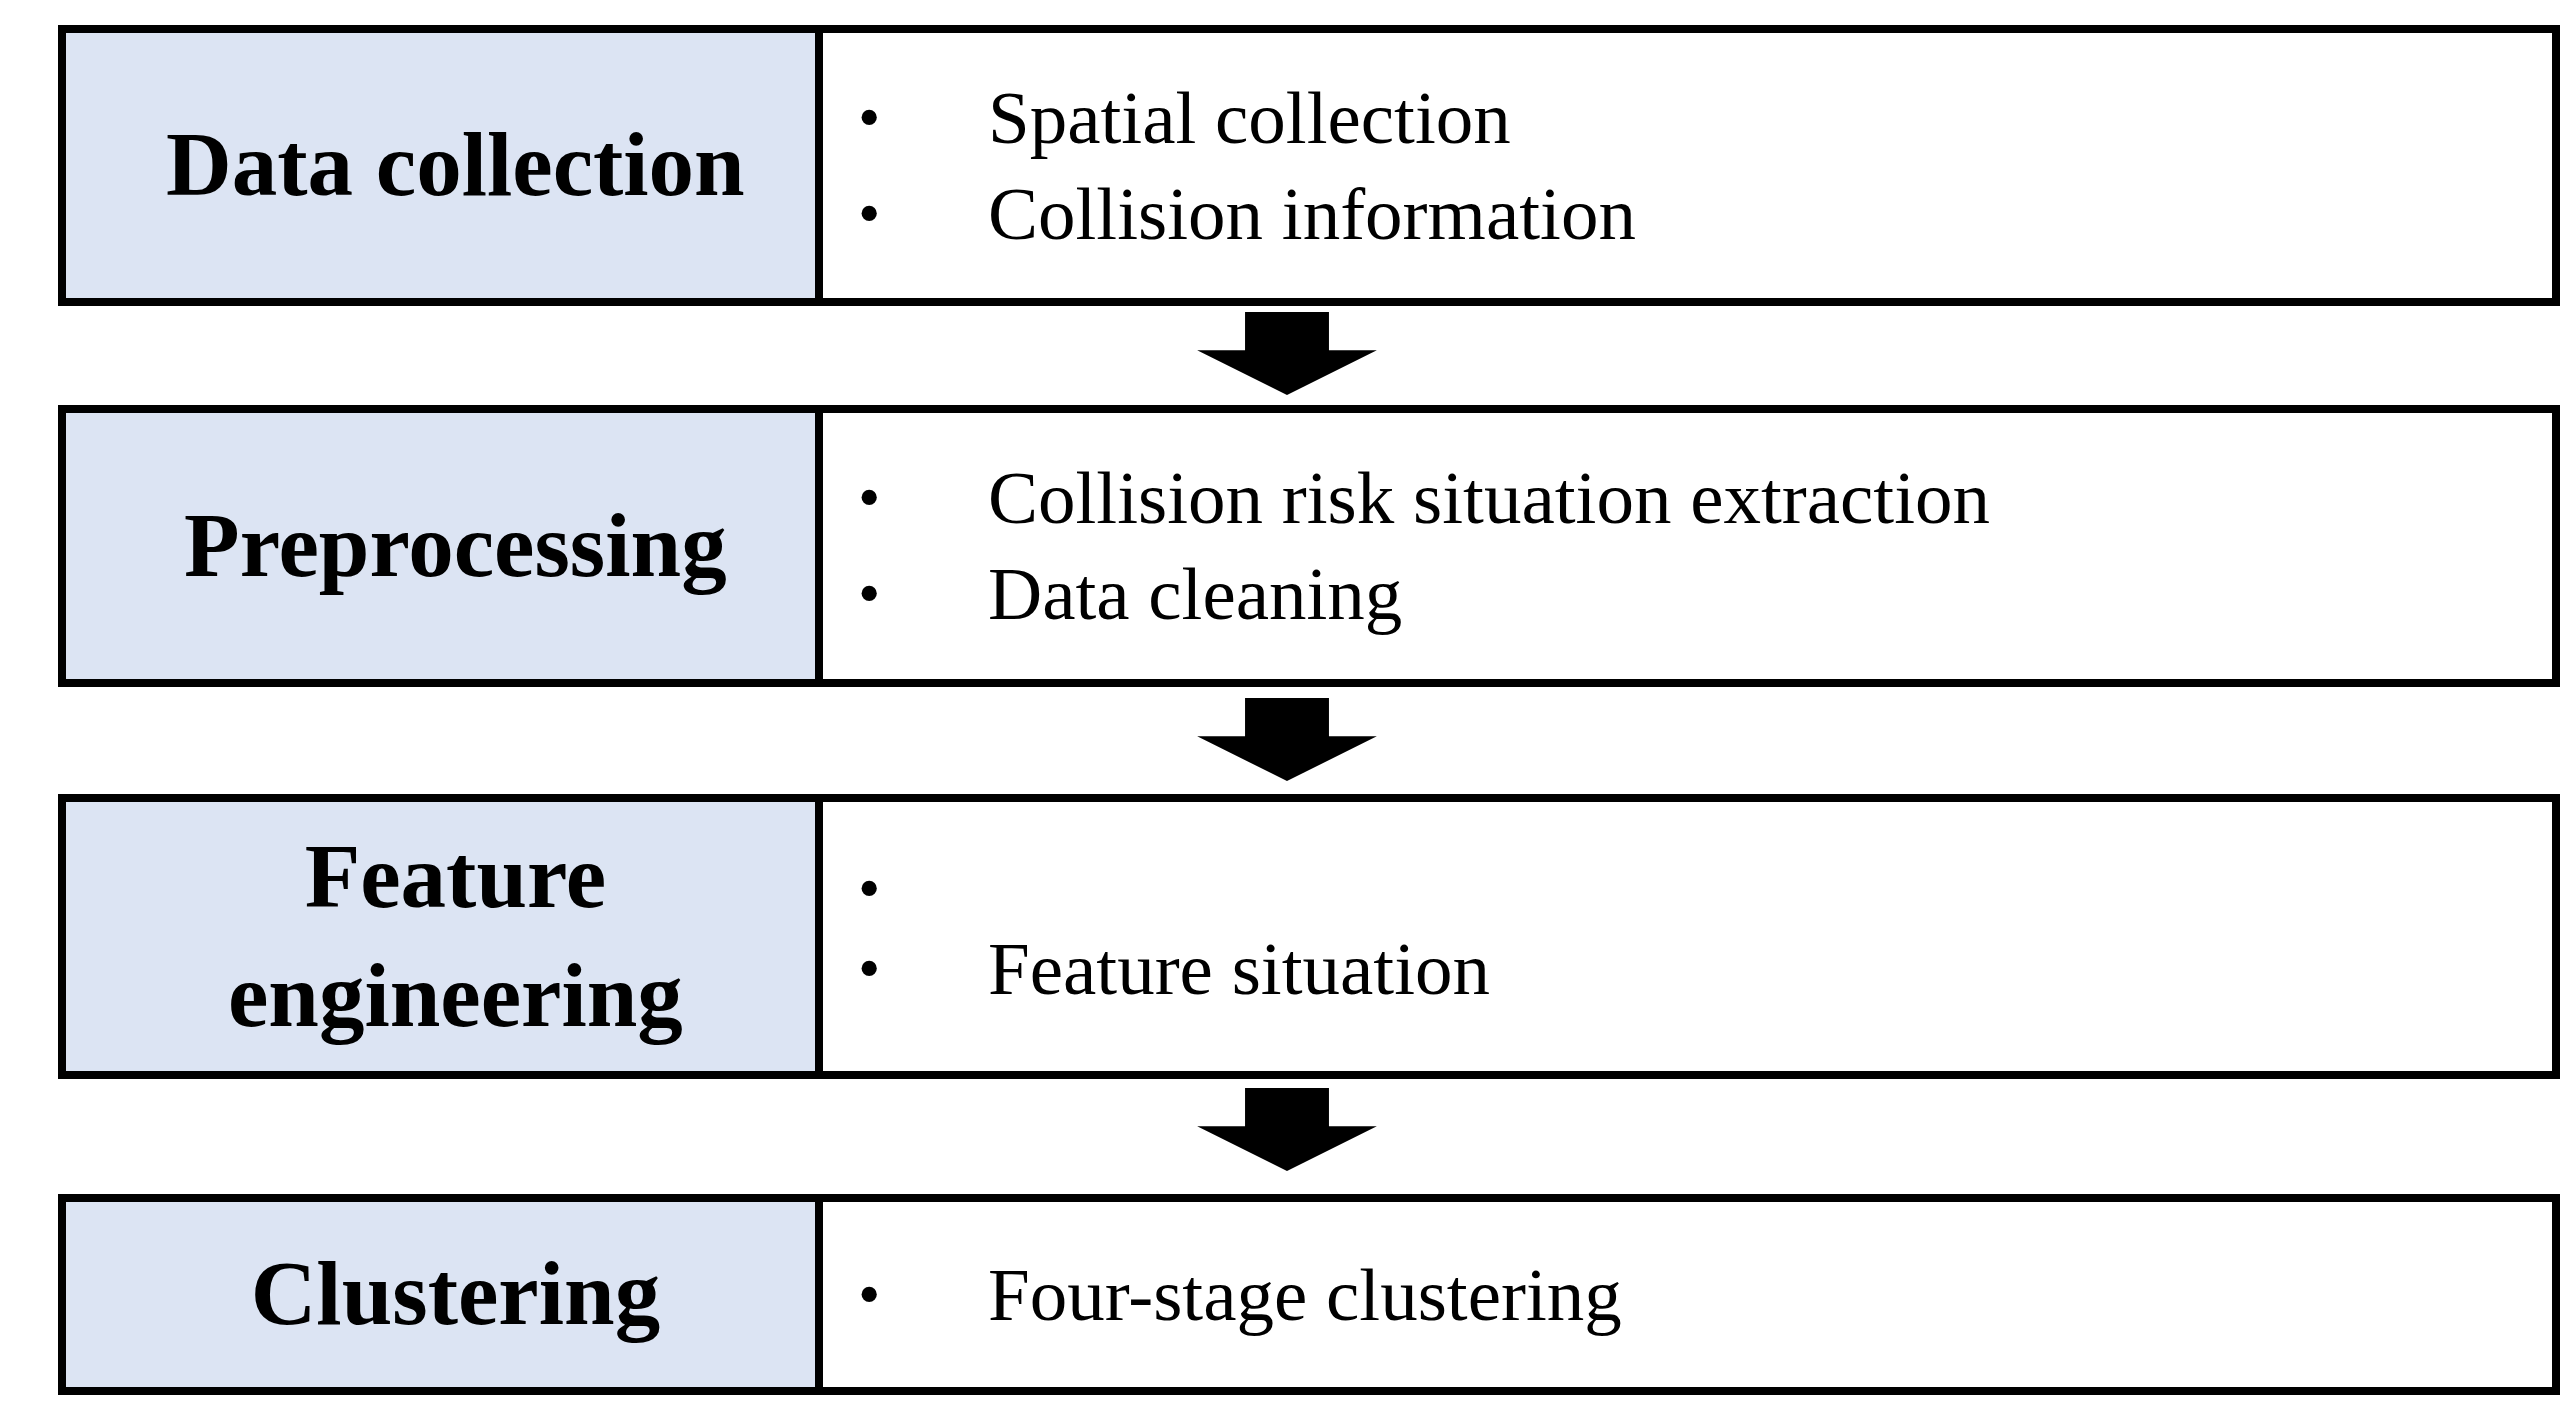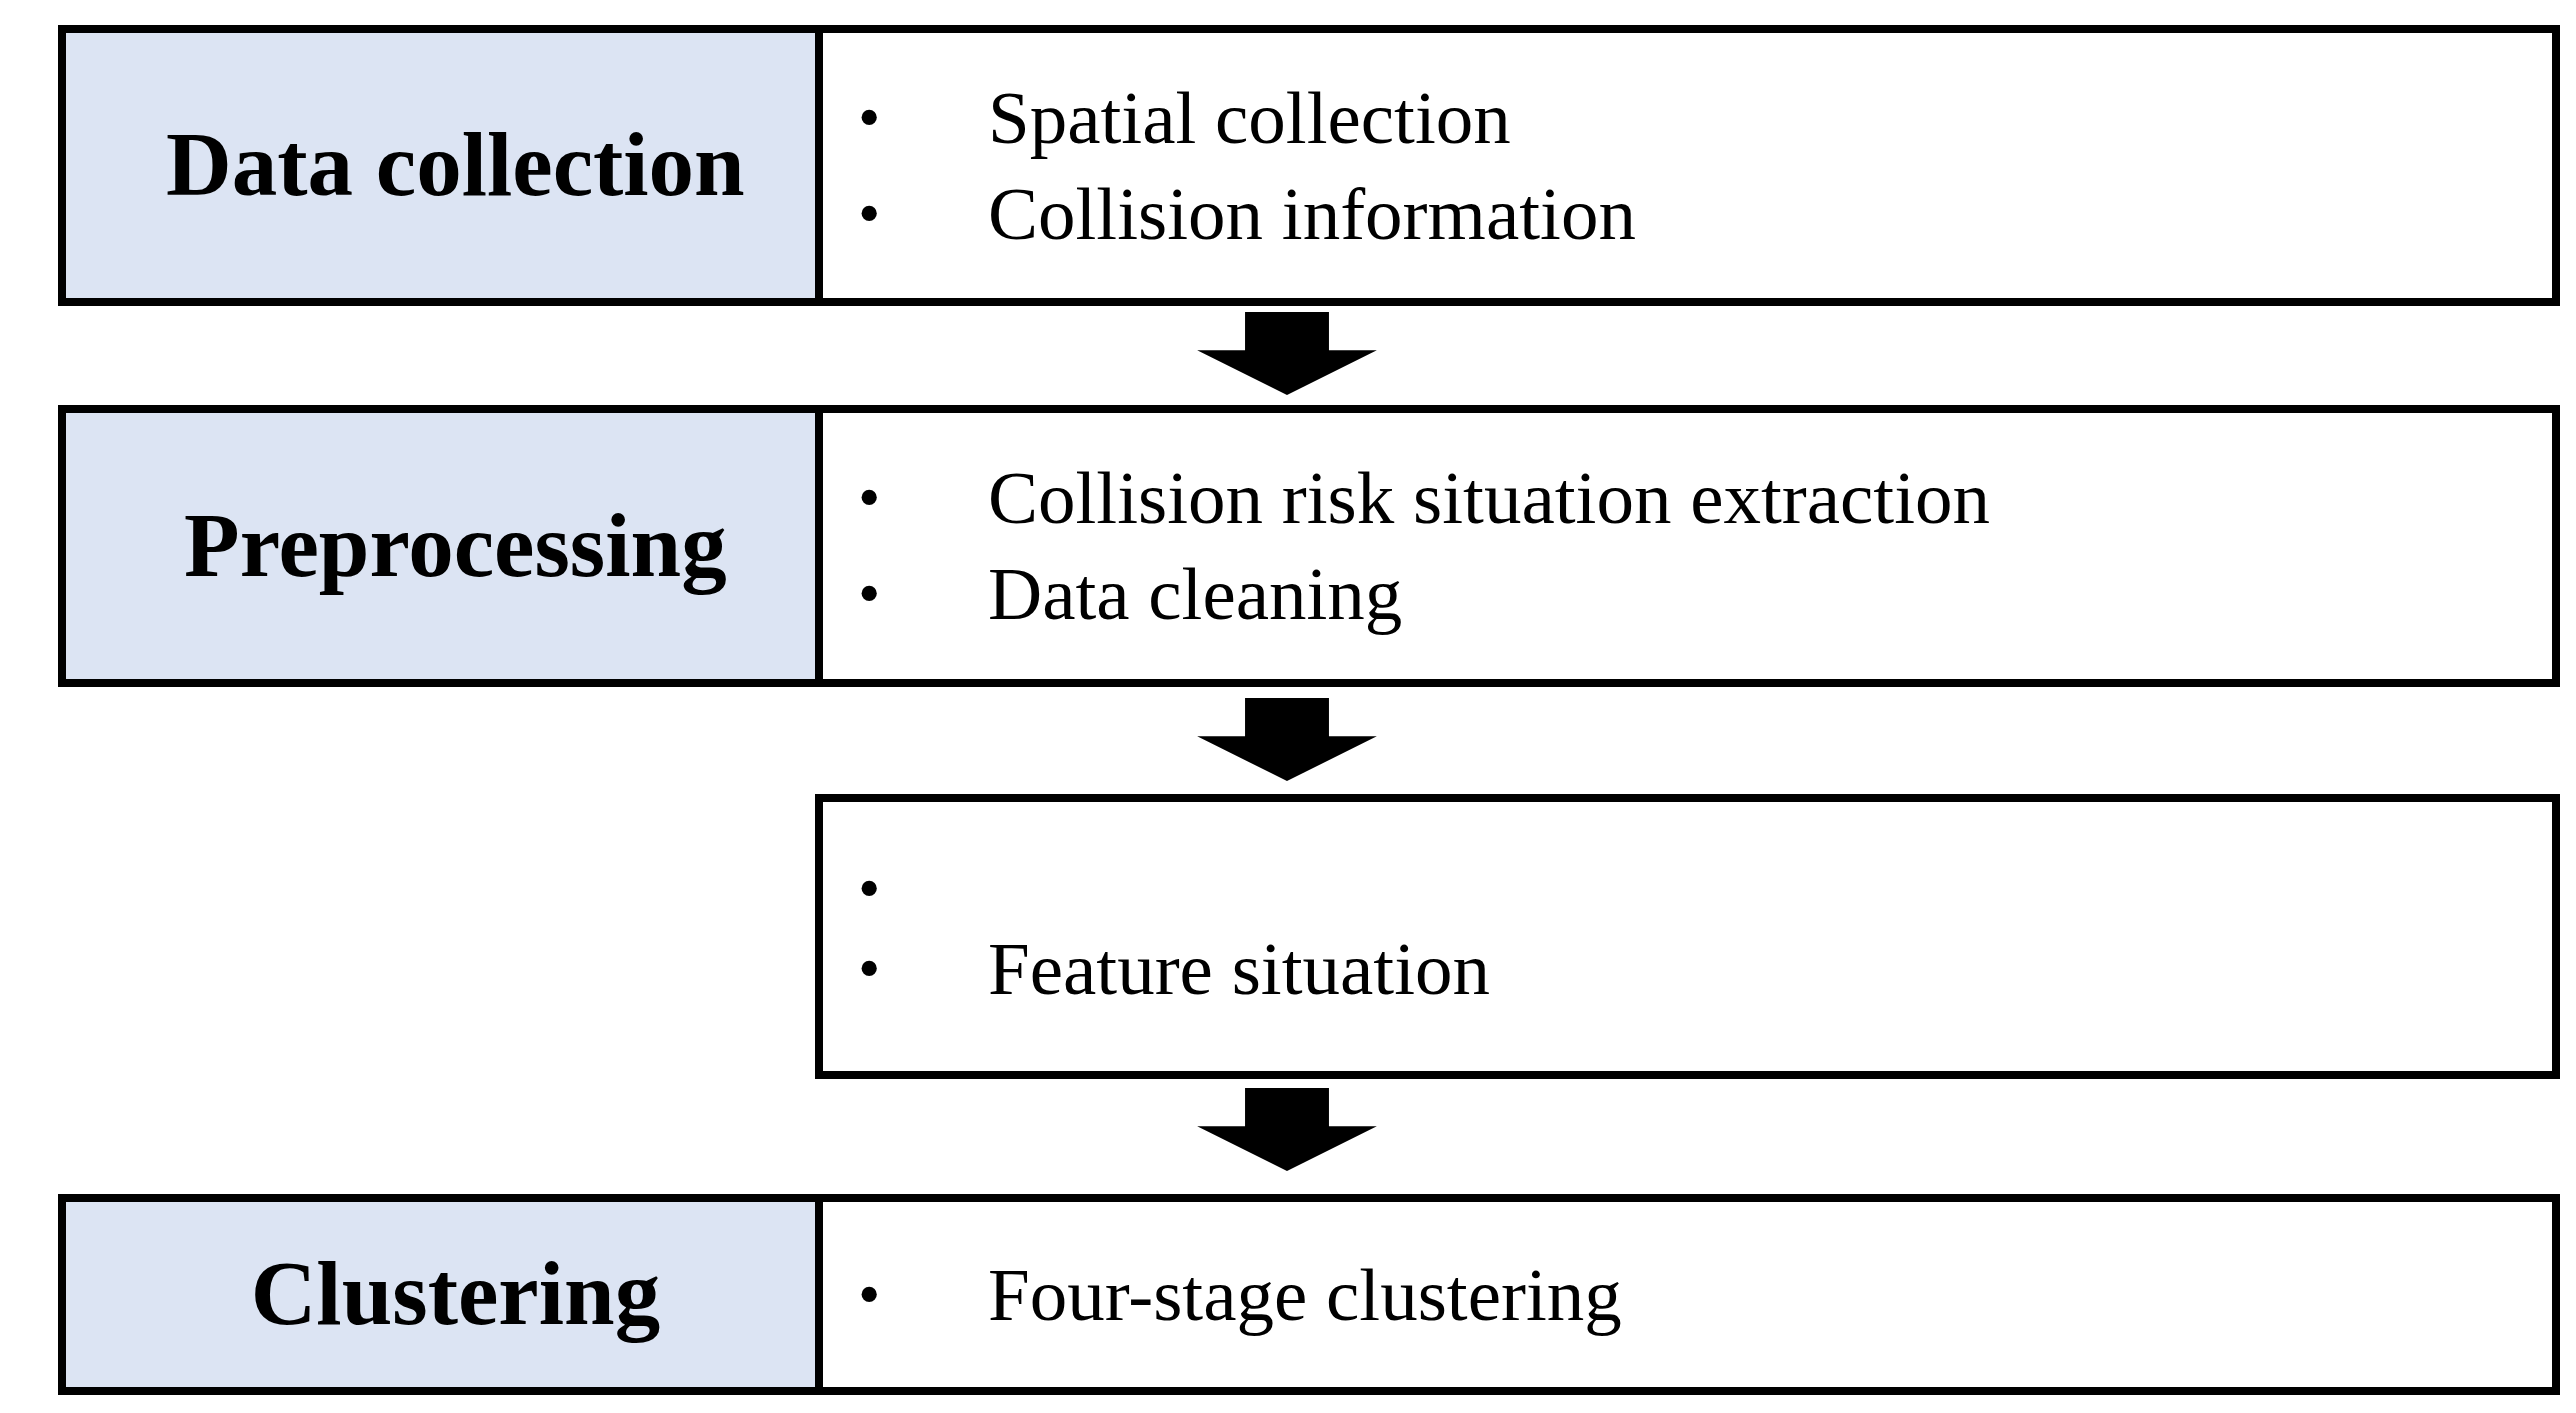--- a/index.html
+++ b/index.html
@@ -122,20 +122,23 @@
         <span>Data cleaning</span>
       </div>
     </div>
   </div>
 
   <svg class="arrow a2" viewBox="0 0 197 91" aria-hidden="true">
     <path d="M52.5 0 H144.5 V42 H197 L98.5 91 L0 42 H52.5 Z"></path>
   </svg>
 
   <div class="row row3">
+    <div class="label-box">
+      <span class="stage-label">Feature engineering</span>
+    </div>
     <div class="content-box">
       <div class="bullet-line">
         <span class="dot">•</span>
       </div>
       <div class="bullet-line">
         <span class="dot">•</span>
         <span>Feature situation</span>
       </div>
     </div>
   </div>

